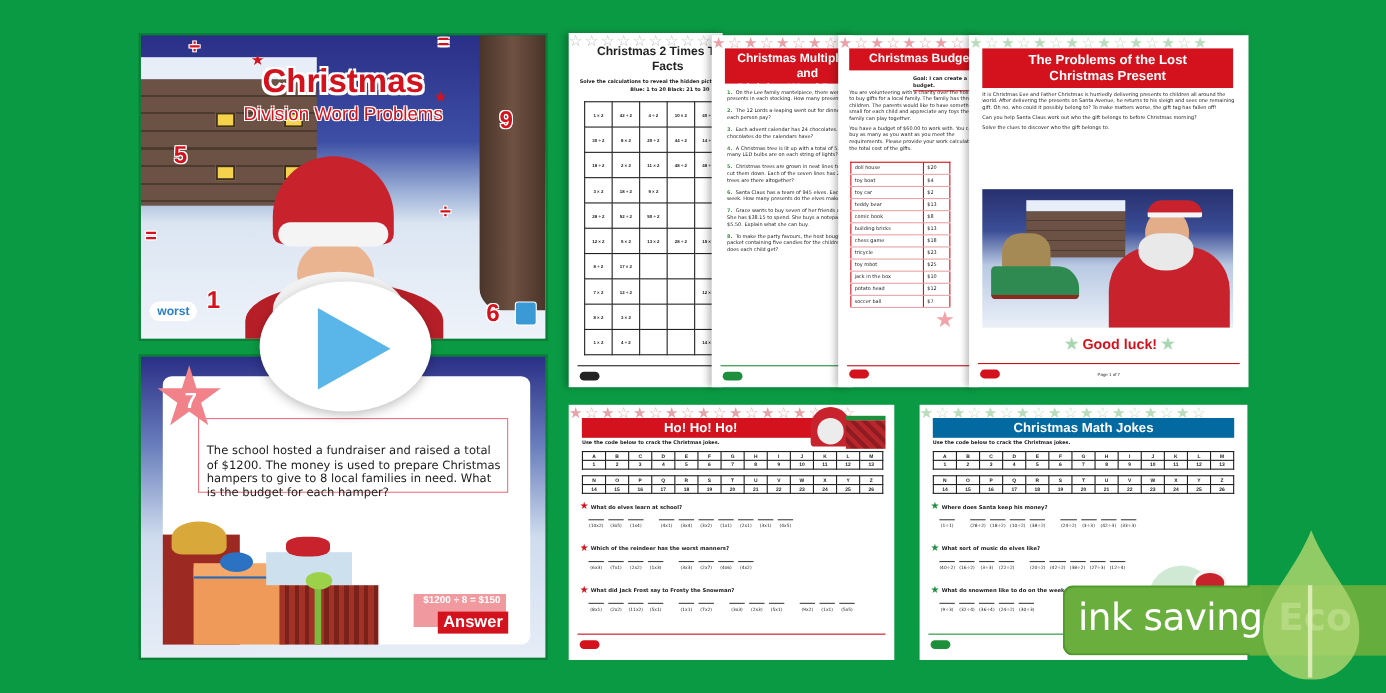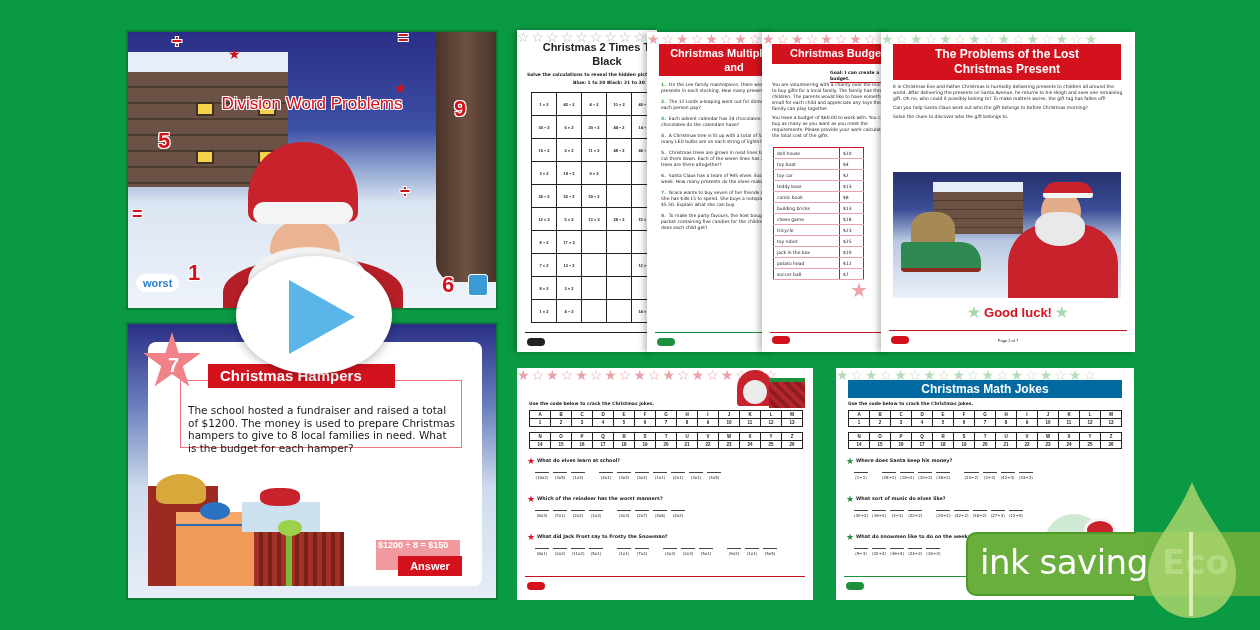--- a/index.html
+++ b/index.html
@@ -39,23 +39,23 @@
   #slide2 .card { left: 20px; top: 18px; width: 334px; height: 244px; background: #fff; border-radius: 8px; }
   #slide2 .q-star { left: 14px; top: 8px; width: 60px; height: 60px; background: #f2828a;
     clip-path: polygon(50% 0%,61% 35%,98% 35%,68% 57%,79% 91%,50% 70%,21% 91%,32% 57%,2% 35%,39% 35%); }
   #slide2 .q-num { left: 40px; top: 30px; color: #fff; font-size: 20px; font-weight: bold; }
   #slide2 .q-banner { left: 80px; top: 40px; width: 187px; height: 24px; background: #d3121d; color: #fff;
     font-weight: bold; font-size: 15px; padding: 3px 12px; }
   #slide2 .q-box { left: 52px; top: 56px; width: 282px; height: 68px; border: 1.5px solid #ee7580; }
   #slide2 .q-text { left: 60px; top: 80px; width: 270px; font-size: 10.5px; line-height: 12.5px; color: #1b1b1b; font-family: "DejaVu Sans", sans-serif; }
   .gift { position: absolute; }
   #slide2 .answer-box { left: 248px; top: 216px; width: 84px; height: 30px; background: #f09aa0; }
-  #slide2 .answer-calc { left: 250px; top: 216px; width: 84px; color: #fff; font-size: 9px; font-weight: bold; }
+  #slide2 .answer-calc { left: 250px; top: 216px; width: 84px; color: #fff; font-size: 9px; font-weight: bold; text-align: center; }
   #slide2 .answer-btn { left: 270px; top: 232px; width: 64px; height: 20px; background: #d3121d; color: #fff;
-    font-size: 11px; font-weight: bold; text-align: center; line-height: 20px; }
+    font-size: 15px; font-weight: bold; text-align: center; line-height: 20px; }
 
   
   #play { left: 236px; top: 256px; width: 156px; height: 118px; border-radius: 50%; background: #fff;
     box-shadow: 0 3px 10px rgba(0,0,0,0.25); z-index: 20; cursor: pointer; }
   #play .tri { position: absolute; left: 53px; top: 24px; width: 0; height: 0;
     border-top: 37px solid transparent; border-bottom: 37px solid transparent; border-left: 66px solid #5ab6e8; }
 
   
   .sheet { position: absolute; background: #fff; overflow: hidden; box-shadow: -3px 0 6px rgba(0,0,0,0.25); }
   .sheet .stars-top { position: absolute; left: 0; top: 0; right: 0; height: 16px; color: #e9a3a8; font-size: 14px; letter-spacing: 2px; white-space: nowrap; overflow: hidden; line-height: 14px; }
@@ -149,39 +149,39 @@
   </div>
   <div class="abs tree"></div>
   <div class="abs santa-body"></div>
   <div class="abs santa-hat"></div>
   <div class="abs santa-face"></div>
   <div class="abs santa-trim"></div>
   <div class="abs santa-beard"></div>
 
   <span class="star-deco" style="left:100px;top:14px;">★</span>
   <span class="star-deco" style="left:266px;top:48px;">★</span>
+  <div id="s1-title" class="slide-title">Christmas</div>
   <div id="s1-sub" class="slide-title">Division Word Problems</div>
 
   <span class="num" style="left:30px;top:96px;">5</span>
   <span class="num" style="left:326px;top:64px;">9</span>
   <span class="num" style="left:60px;top:228px;">1</span>
   <span class="num" style="left:314px;top:240px;">6</span>
   <span class="num" style="left:44px;top:0px;font-size:18px;">÷</span>
   <span class="num" style="left:272px;top:150px;font-size:18px;">÷</span>
   <span class="num" style="left:4px;top:172px;font-size:18px;">=</span>
   <span class="num" style="left:270px;top:-4px;font-size:18px;">=</span>
 
   <span class="twinkl">worst</span>
   <span class="badge-small"></span>
 </div>
 
 <div id="slide2" class="slide">
   <div class="abs card"></div>
   <div class="abs q-box"></div>
-  <div class="abs q-banner">Christmas Hampers</div>
   <div class="abs q-star"></div>
   <div class="abs q-num">7</div>
   <div class="abs q-text">The school hosted a fundraiser and raised a total of $1200. The money is used to prepare Christmas hampers to give to 8 local families in need. What is the budget for each hamper?</div>
 
   <div class="gift" style="left:20px;top:162px;width:70px;height:100px;background:#9d2a22;"></div>
   <div class="gift" style="left:28px;top:150px;width:50px;height:30px;background:#d8a83b;border-radius:50% 50% 20% 20%;"></div>
   <div class="gift" style="left:48px;top:192px;width:84px;height:70px;background:#f09a5a;"></div>
   <div class="gift" style="left:48px;top:188px;width:84px;height:14px;background:#f4a86a;border-bottom:2px solid #2e6ab3;"></div>
   <div class="gift" style="left:72px;top:178px;width:30px;height:18px;background:#2b73c2;border-radius:50%;"></div>
   <div class="gift" style="left:114px;top:178px;width:78px;height:30px;background:#cde0ee;"></div>
@@ -196,21 +196,21 @@
 </div>
 
 <div id="play" class="abs">
   <div class="tri"></div>
 </div>
 
 <div id="ws1" class="sheet">
   <div class="stars-top" style="color:#bbb;">☆☆☆☆☆☆☆☆☆☆</div>
   <div class="title">
     <span>Christmas 2 Times Table</span><br>
-    <span>Black</span>
+    <span>Facts</span>
   </div>
   <div class="abs tiny" style="left:10px;top:42px;width:170px;font-weight:bold;">Solve the calculations to reveal the hidden picture.</div>
   <div class="abs tiny" style="left:56px;top:50px;width:120px;font-weight:bold;">Blue: 1 to 20  Black: 21 to 30</div>
   <table>
     <tbody id="ws1-grid">
         <tr>
           <td>1 × 2</td>
           <td>42 ÷ 2</td>
           <td>4 ÷ 2</td>
           <td>10 × 2</td>
@@ -395,20 +395,21 @@
     <span>Good luck!</span>
     <span class="gstar">★</span>
   </div>
   <div class="foot-line" style="top:298px;"></div>
   <div class="foot-logo" style="top:304px;"></div>
   <div class="page">Page 1 of 7</div>
 </div>
 
 <div id="ws5" class="sheet joke">
   <div class="stars-top">★☆★☆★☆★☆★☆★☆★☆★☆★☆</div>
+  <div class="banner">Ho! Ho! Ho!</div>
   <div class="santa-mini"></div>
   <div class="santa-mini-face"></div>
   <div class="gift-mini"></div>
   <div class="intro tiny" style="font-weight:bold;">Use the code below to crack the Christmas jokes.</div>
   <table class="code" style="top:42px;">
       <tbody id="ws5-code1">
         <tr>
           <td>A</td>
           <td>B</td>
           <td>C</td>

